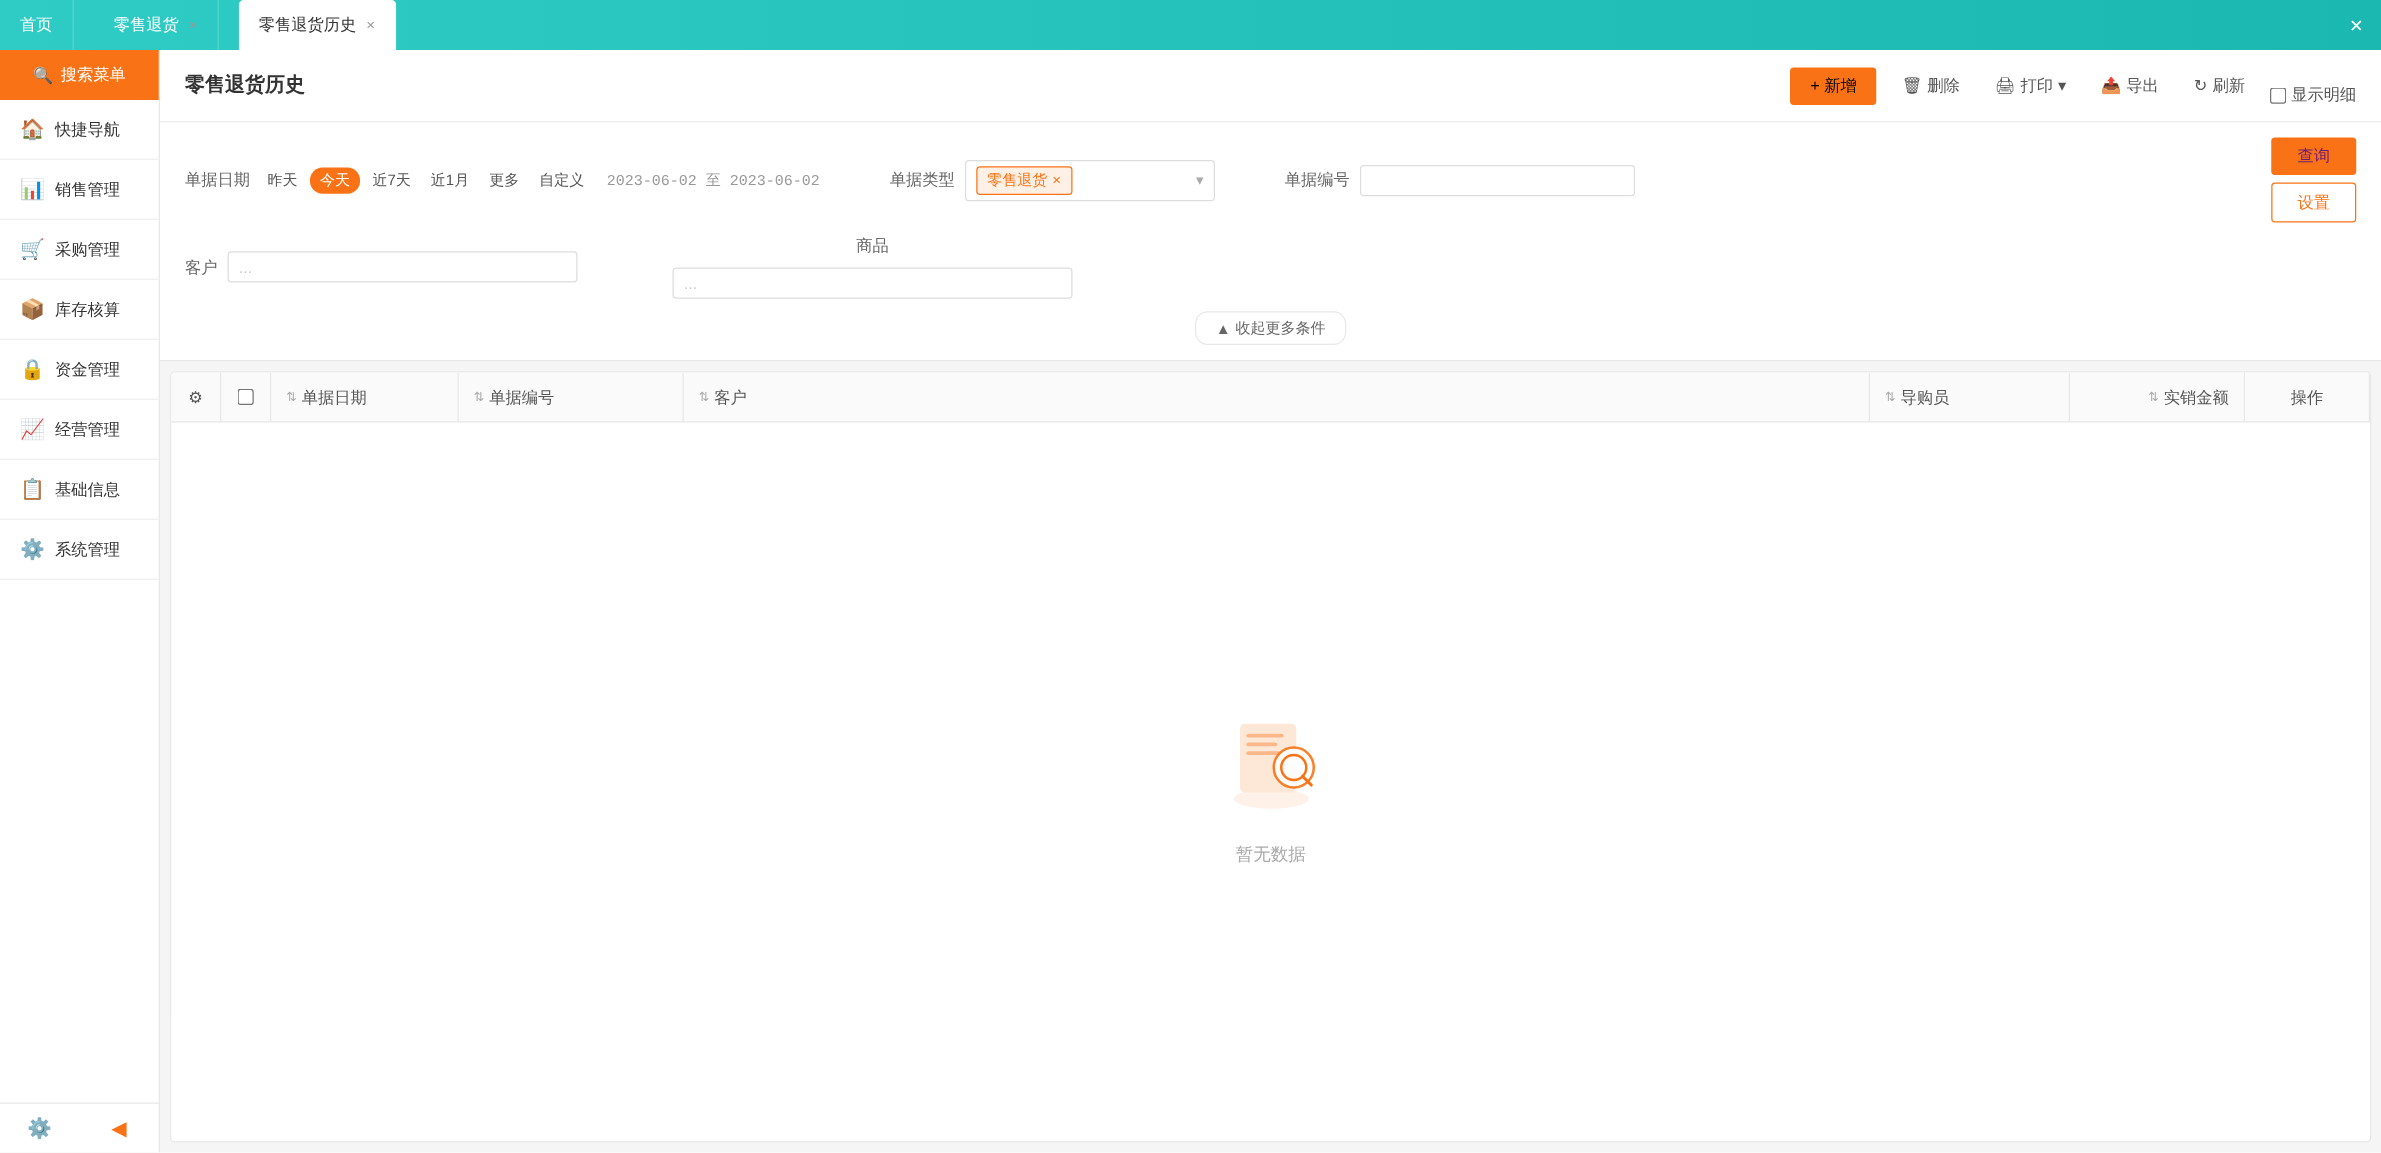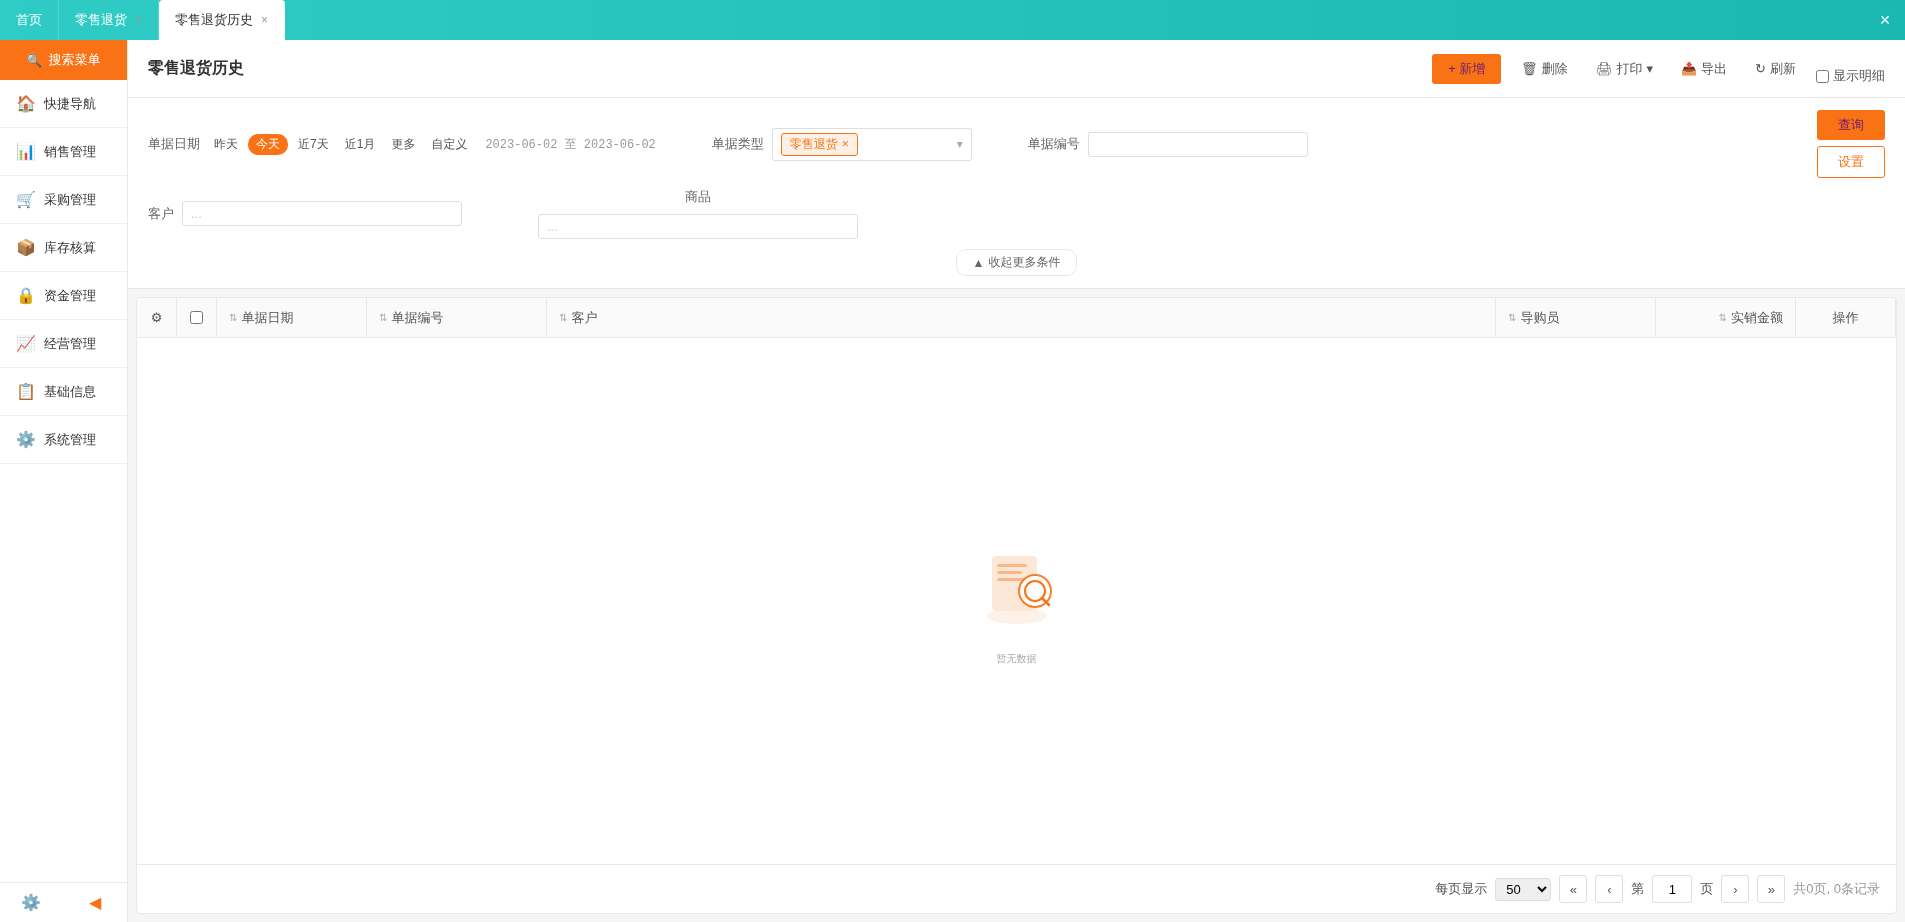--- a/index.html
+++ b/index.html
@@ -12,20 +12,21 @@
       display: flex;
       align-items: center;
       padding: 0;
       flex-shrink: 0;
     }
     .topbar-tabs {
       display: flex;
       align-items: stretch;
       height: 100%;
       flex: 1;
+      gap: 16px;
     }
     .topbar-tab {
       padding: 0 16px;
       display: flex;
       align-items: center;
       font-size: 13px;
       color: #fff;
       cursor: pointer;
       position: relative;
       border-right: 1px solid rgba(255,255,255,0.2);
@@ -141,21 +142,21 @@
       align-items: center;
       gap: 4px;
       font-size: 13px;
       color: #555;
       cursor: pointer;
       padding: 4px 8px;
       border-radius: 3px;
     }
     .btn-primary {
       background: #f97316;
-      color: #701a75;
+      color: #000000;
       border: none;
       padding: 6px 16px;
       border-radius: 3px;
       font-size: 13px;
       cursor: pointer;
     }
     .checkbox-label {
       display: flex;
       align-items: center;
       gap: 4px;
@@ -307,21 +308,21 @@
       flex-direction: column;
       align-items: center;
       justify-content: center;
       gap: 16px;
     }
     .empty-icon {
       width: 100px;
       height: 100px;
     }
     .empty-text {
-      font-size: 10px;
+      font-size: 14px;
       color: #aaa;
     }
 
     
     .pagination-bar {
       display: flex;
       align-items: center;
       justify-content: flex-end;
       padding: 10px 16px;
       border-top: 1px solid #e8e8e8;
@@ -592,32 +593,16 @@
           <rect x="30" y="28" width="30" height="3" rx="2" fill="#f9b78a"></rect>
           <rect x="30" y="35" width="25" height="3" rx="2" fill="#f9b78a"></rect>
           <rect x="30" y="42" width="28" height="3" rx="2" fill="#f9b78a"></rect>
           <circle cx="68" cy="55" r="16" fill="#fff" stroke="#f97316" stroke-width="2" opacity="0.9"></circle>
           <circle cx="68" cy="55" r="10" fill="none" stroke="#f97316" stroke-width="2"></circle>
           <line x1="75" y1="62" x2="82" y2="69" stroke="#f97316" stroke-width="2.5" stroke-linecap="round"></line>
         </svg>
         <span class="empty-text">暂无数据</span>
       </div>
 
-      <div class="pagination-bar">
-        <span>每页显示</span>
-        <select class="page-size-select">
-          <option>50</option>
-          <option>100</option>
-          <option>200</option>
-        </select>
-        <div class="page-btn">«</div>
-        <div class="page-btn">‹</div>
-        <span>第</span>
-        <input class="page-input" type="text" value="1" style="">
-        <span>页</span>
-        <div class="page-btn">›</div>
-        <div class="page-btn">»</div>
-        <span class="page-info">共0页, 0条记录</span>
-      </div>
     </div>
 
   </div>
 </div>
 
 </body></html>

